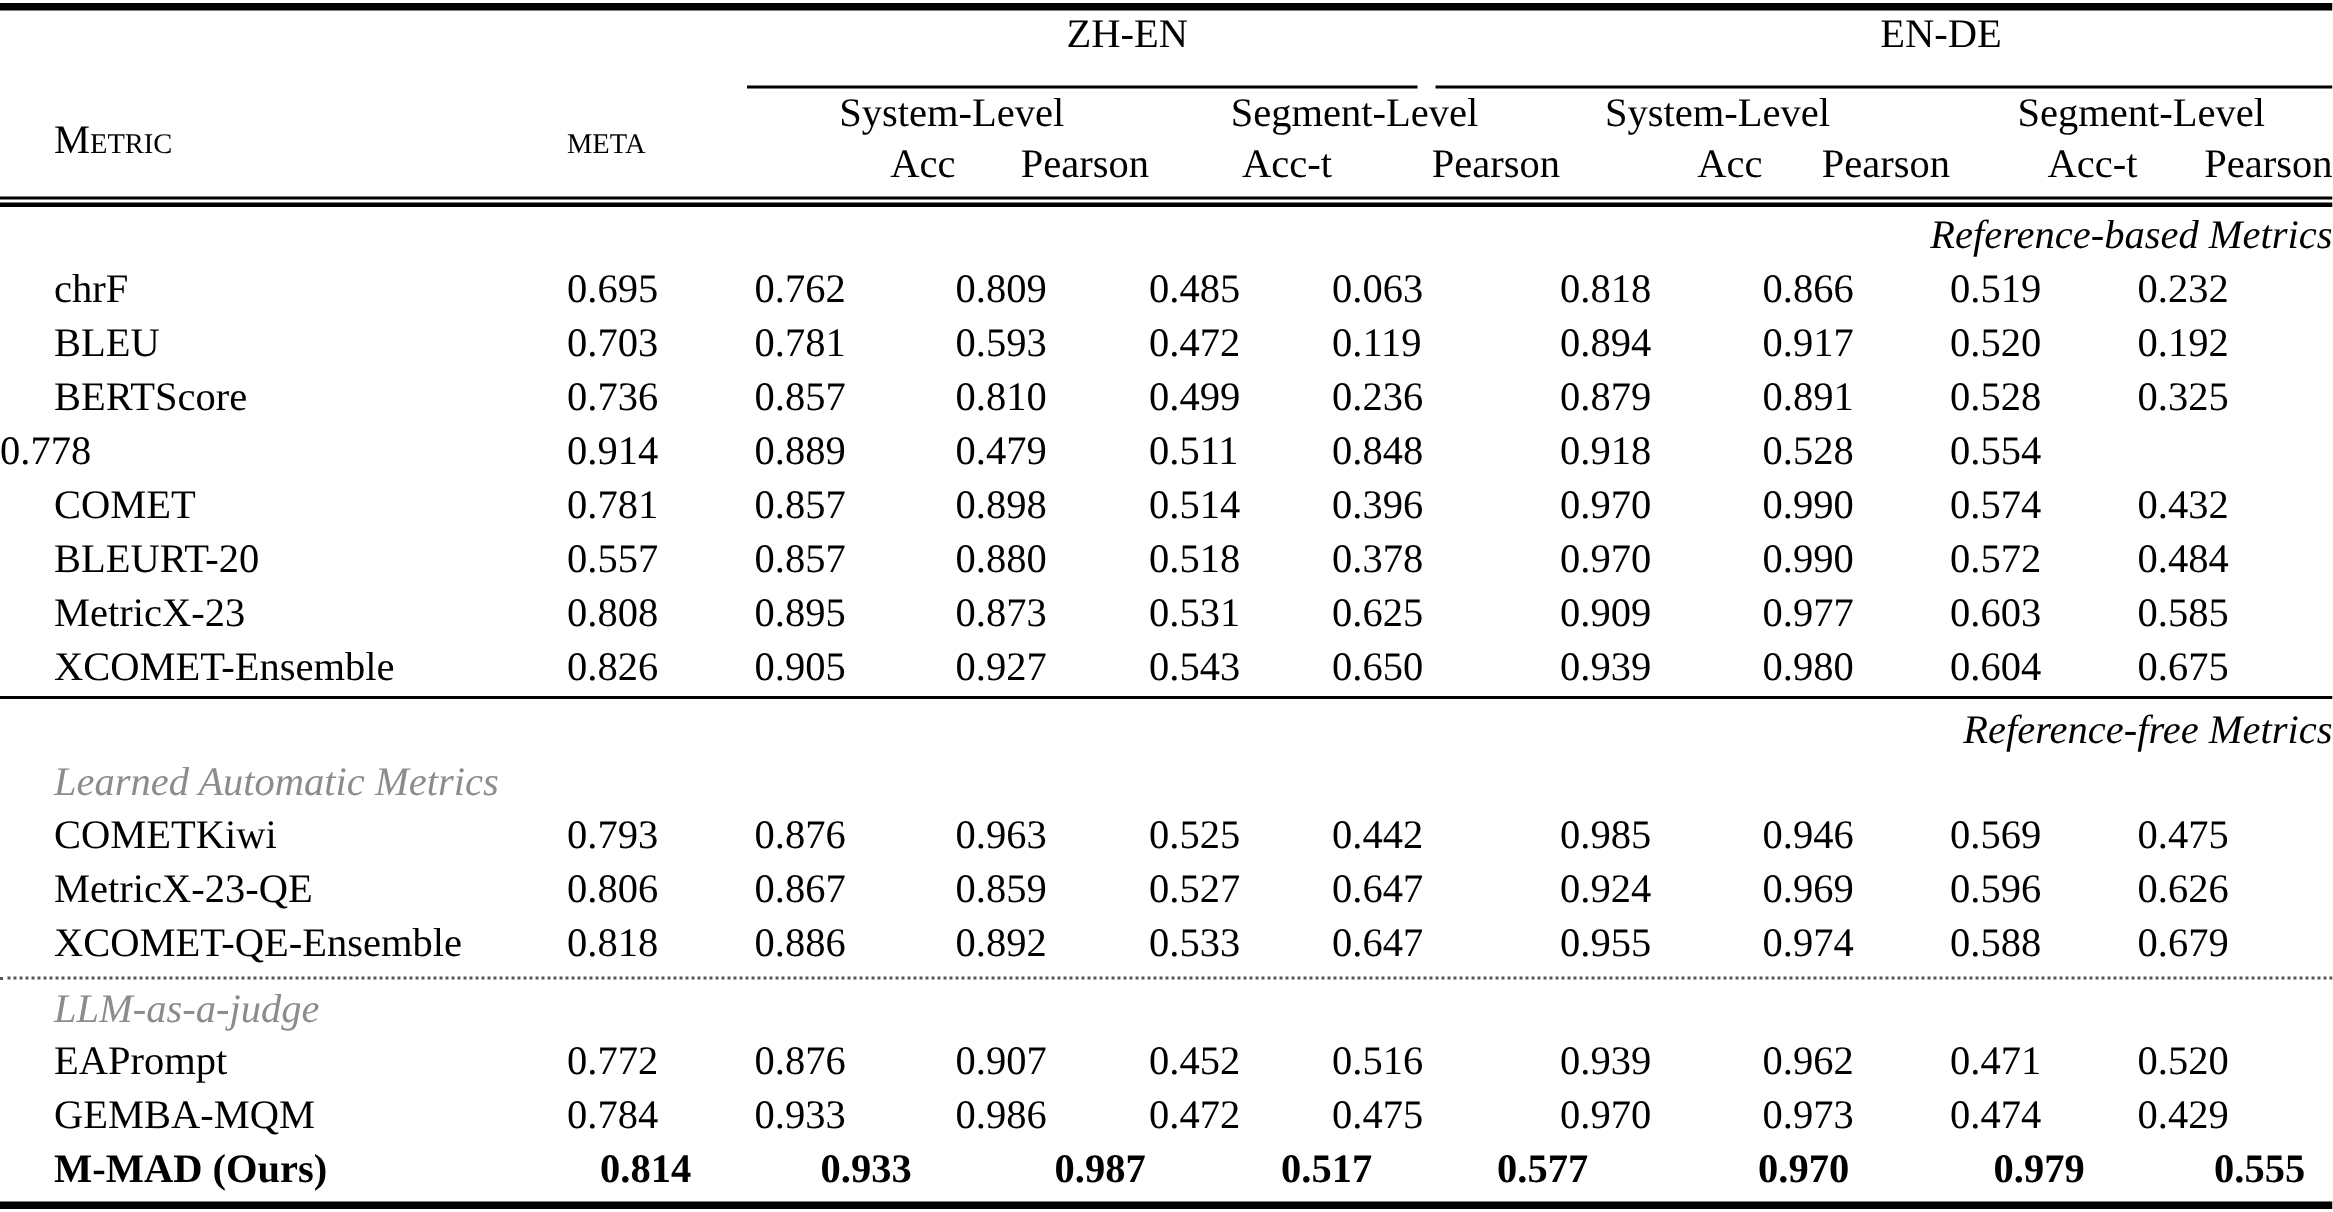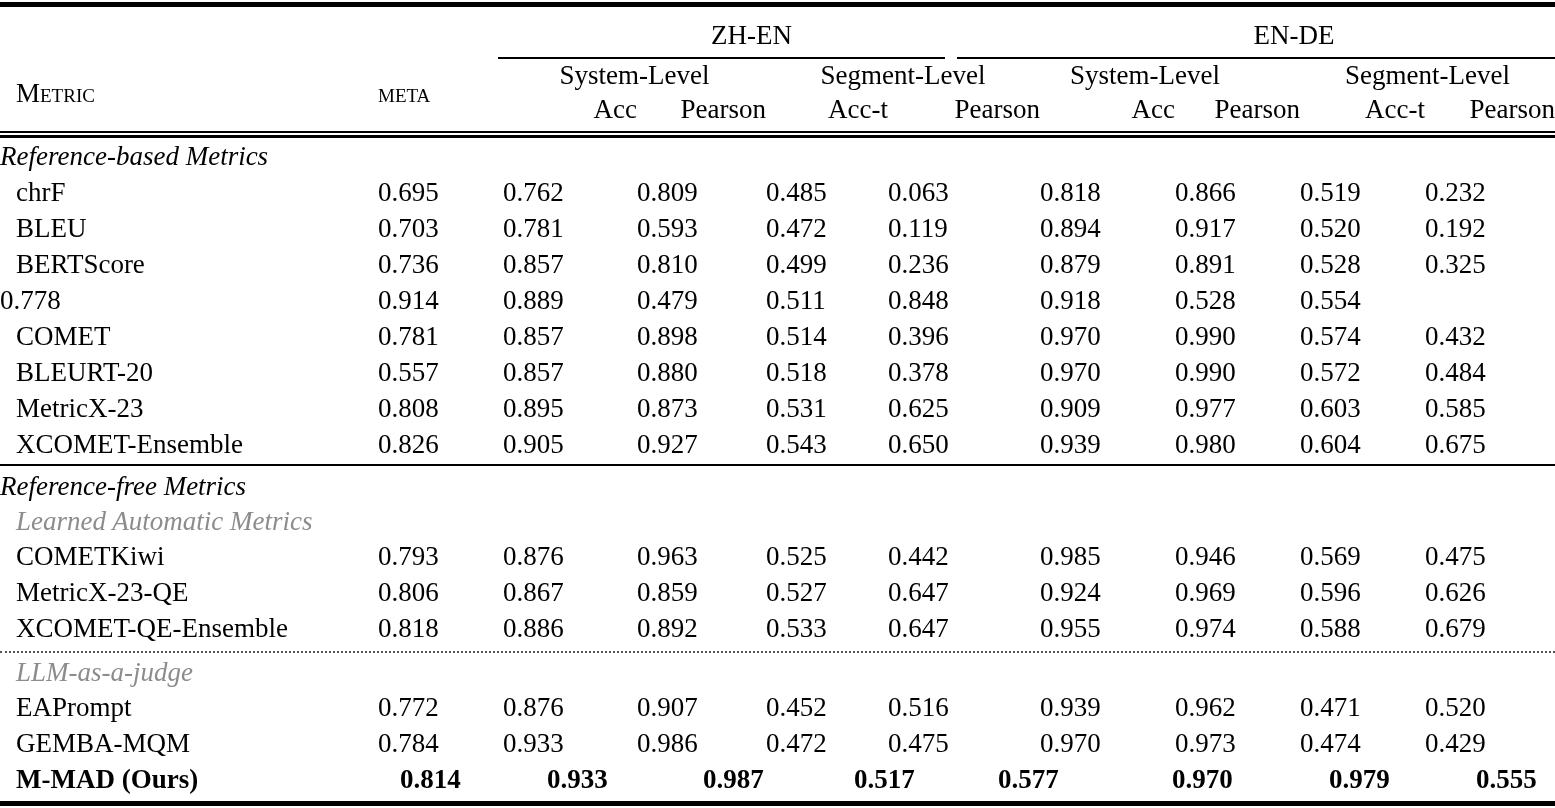--- a/index.html
+++ b/index.html
@@ -5,36 +5,36 @@
   html,body{margin:0;padding:0;background:#fff;}
   body{width:1555px;height:808px;overflow:hidden;
        font-family:"Liberation Serif","DejaVu Serif",serif;color:#000;font-size:27px;}
   .page{position:relative;width:1555px;height:808px;background:#fff;}
   .rule-top{height:5px;background:#000;margin-top:2px;}
   .rule-bottom{height:5px;background:#000;margin-top:4px;}
   .rule-heavy{height:2px;border-top:2px solid #000;border-bottom:3px solid #000;margin-top:4px;}
   .rule-thin{border-top:2px solid #000;margin:2px 0 2px 0;}
   .rule-dot{border-top:2px dotted #555;margin:5px 0 2px 0;}
   .grp-row{display:grid;grid-template-columns:498px 447px 12px 598px;height:50px;}
-  .grp-cell{display:flex;align-items:flex-end;justify-content:center;padding-bottom:6px;}
+  .grp-cell{display:flex;align-items:flex-start;justify-content:center;padding-bottom:6px;}
   .grp-zh .lbl{transform:translateX(30px);}
   .grp-en .lbl{transform:translateX(38px);}
   .cmid-row{display:grid;grid-template-columns:498px 447px 12px 598px;height:2px;}
   .cmid-row .line{border-top:2px solid #000;}
   .cols10{grid-template-columns:378px 125px 134px 129px 122px 152px 135px 125px 125px 130px;}
   .mid-grid{display:grid;grid-template-rows:32px 36px;}
   .mid-grid .span2{grid-row:1/3;align-self:center;}
   .mid-grid .sub{grid-row:1;justify-self:center;align-self:end;}
   .mid-grid .ch{grid-row:2;text-align:right;align-self:end;padding-bottom:2px;}
   .sub-sys-en{transform:translateX(-25px);}
   .sc{font-variant:small-caps;}
-  .c0pad{padding-left:16px;}
+  .c0pad{padding-left:36px;}
   .trow{display:grid;height:36px;align-items:center;}
   .trow span{text-align:left;white-space:nowrap;}
-  .sect{height:36px;line-height:36px;text-align:left;font-style:italic;}
+  .sect{height:36px;line-height:36px;text-align:right;font-style:italic;}
   .subsect{height:34px;line-height:34px;font-style:italic;color:#8c8c8c;}
   .bold{font-weight:bold;gap:22px;}
 </style>
 </head>
 <body>
 
 <div class="page">
 
   <div class="rule-top"></div>
 

